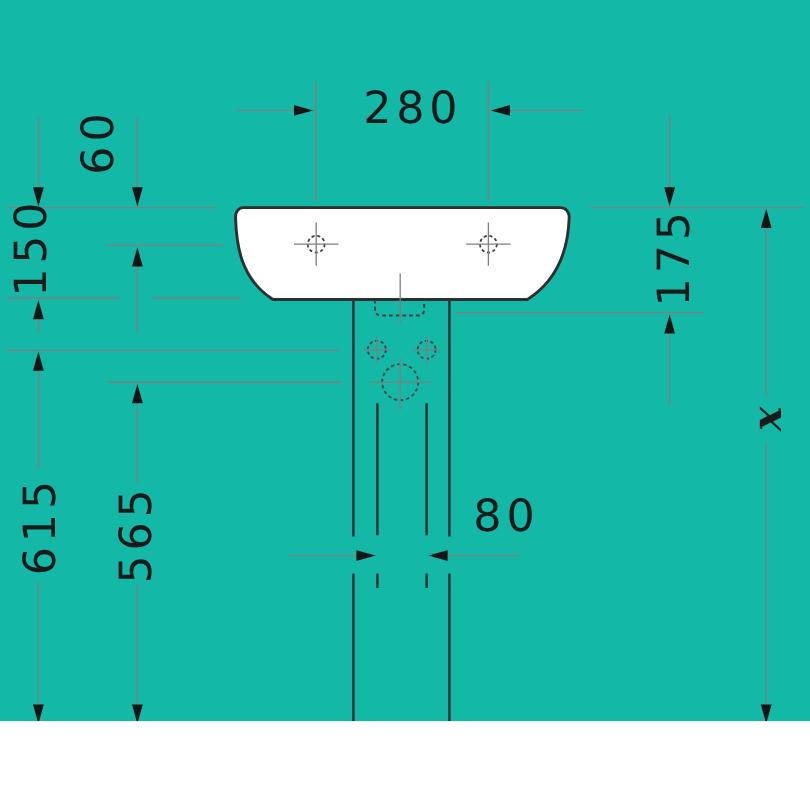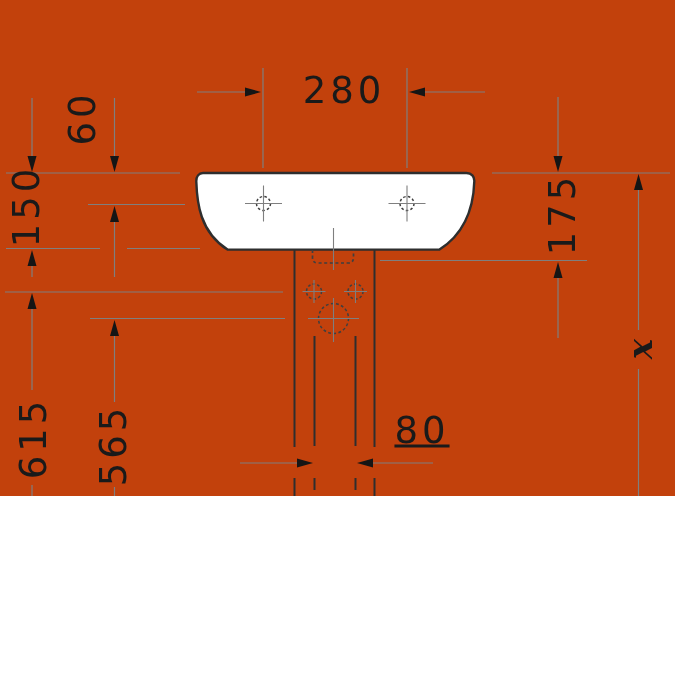--- a/index.html
+++ b/index.html
@@ -1,17 +1,17 @@
 <!DOCTYPE html>
 <html><head>
 <meta charset="utf-8">
 <style>
   html,body{margin:0;padding:0;background:#fff;}
   #stage{
-    position:relative;width:675px;height:496px;background:#c2410c;
+    position:relative;width:675px;height:601px;background:#14b8a6;
     font-family:"DejaVu Sans","Liberation Sans",sans-serif;overflow:hidden;
   }
   #linework{position:absolute;left:0;top:0;}
   .dim-label{
     position:absolute;color:#1a1a1a;font-size:37px;letter-spacing:4px;
     white-space:nowrap;transform:translate(-50%,-50%);line-height:1;
   }
   .dim-label.vertical{transform:translate(-50%,-50%) rotate(-90deg);}
   .dim-label.variable{
     font-family:"DejaVu Serif","Liberation Serif",serif;
@@ -130,17 +130,17 @@
   <div class="dim-label vertical" style="left:82px;top:118px;">60</div>
 
   <div class="dim-label vertical" style="left:26px;top:206px;">150</div>
 
   <div class="dim-label vertical" style="left:562px;top:214px;">175</div>
 
   <div class="dim-label vertical" style="left:33px;top:438px;">615</div>
 
   <div class="dim-label vertical" style="left:113px;top:445px;">565</div>
 
-  <div class="dim-label" style="left:422px;top:430px;text-decoration:underline;">80</div>
+  <div class="dim-label" style="left:422px;top:430px;">80</div>
 
   <div class="dim-label vertical variable" style="left:640px;top:349px;">x</div>
 
 </div>
 
 </body></html>

